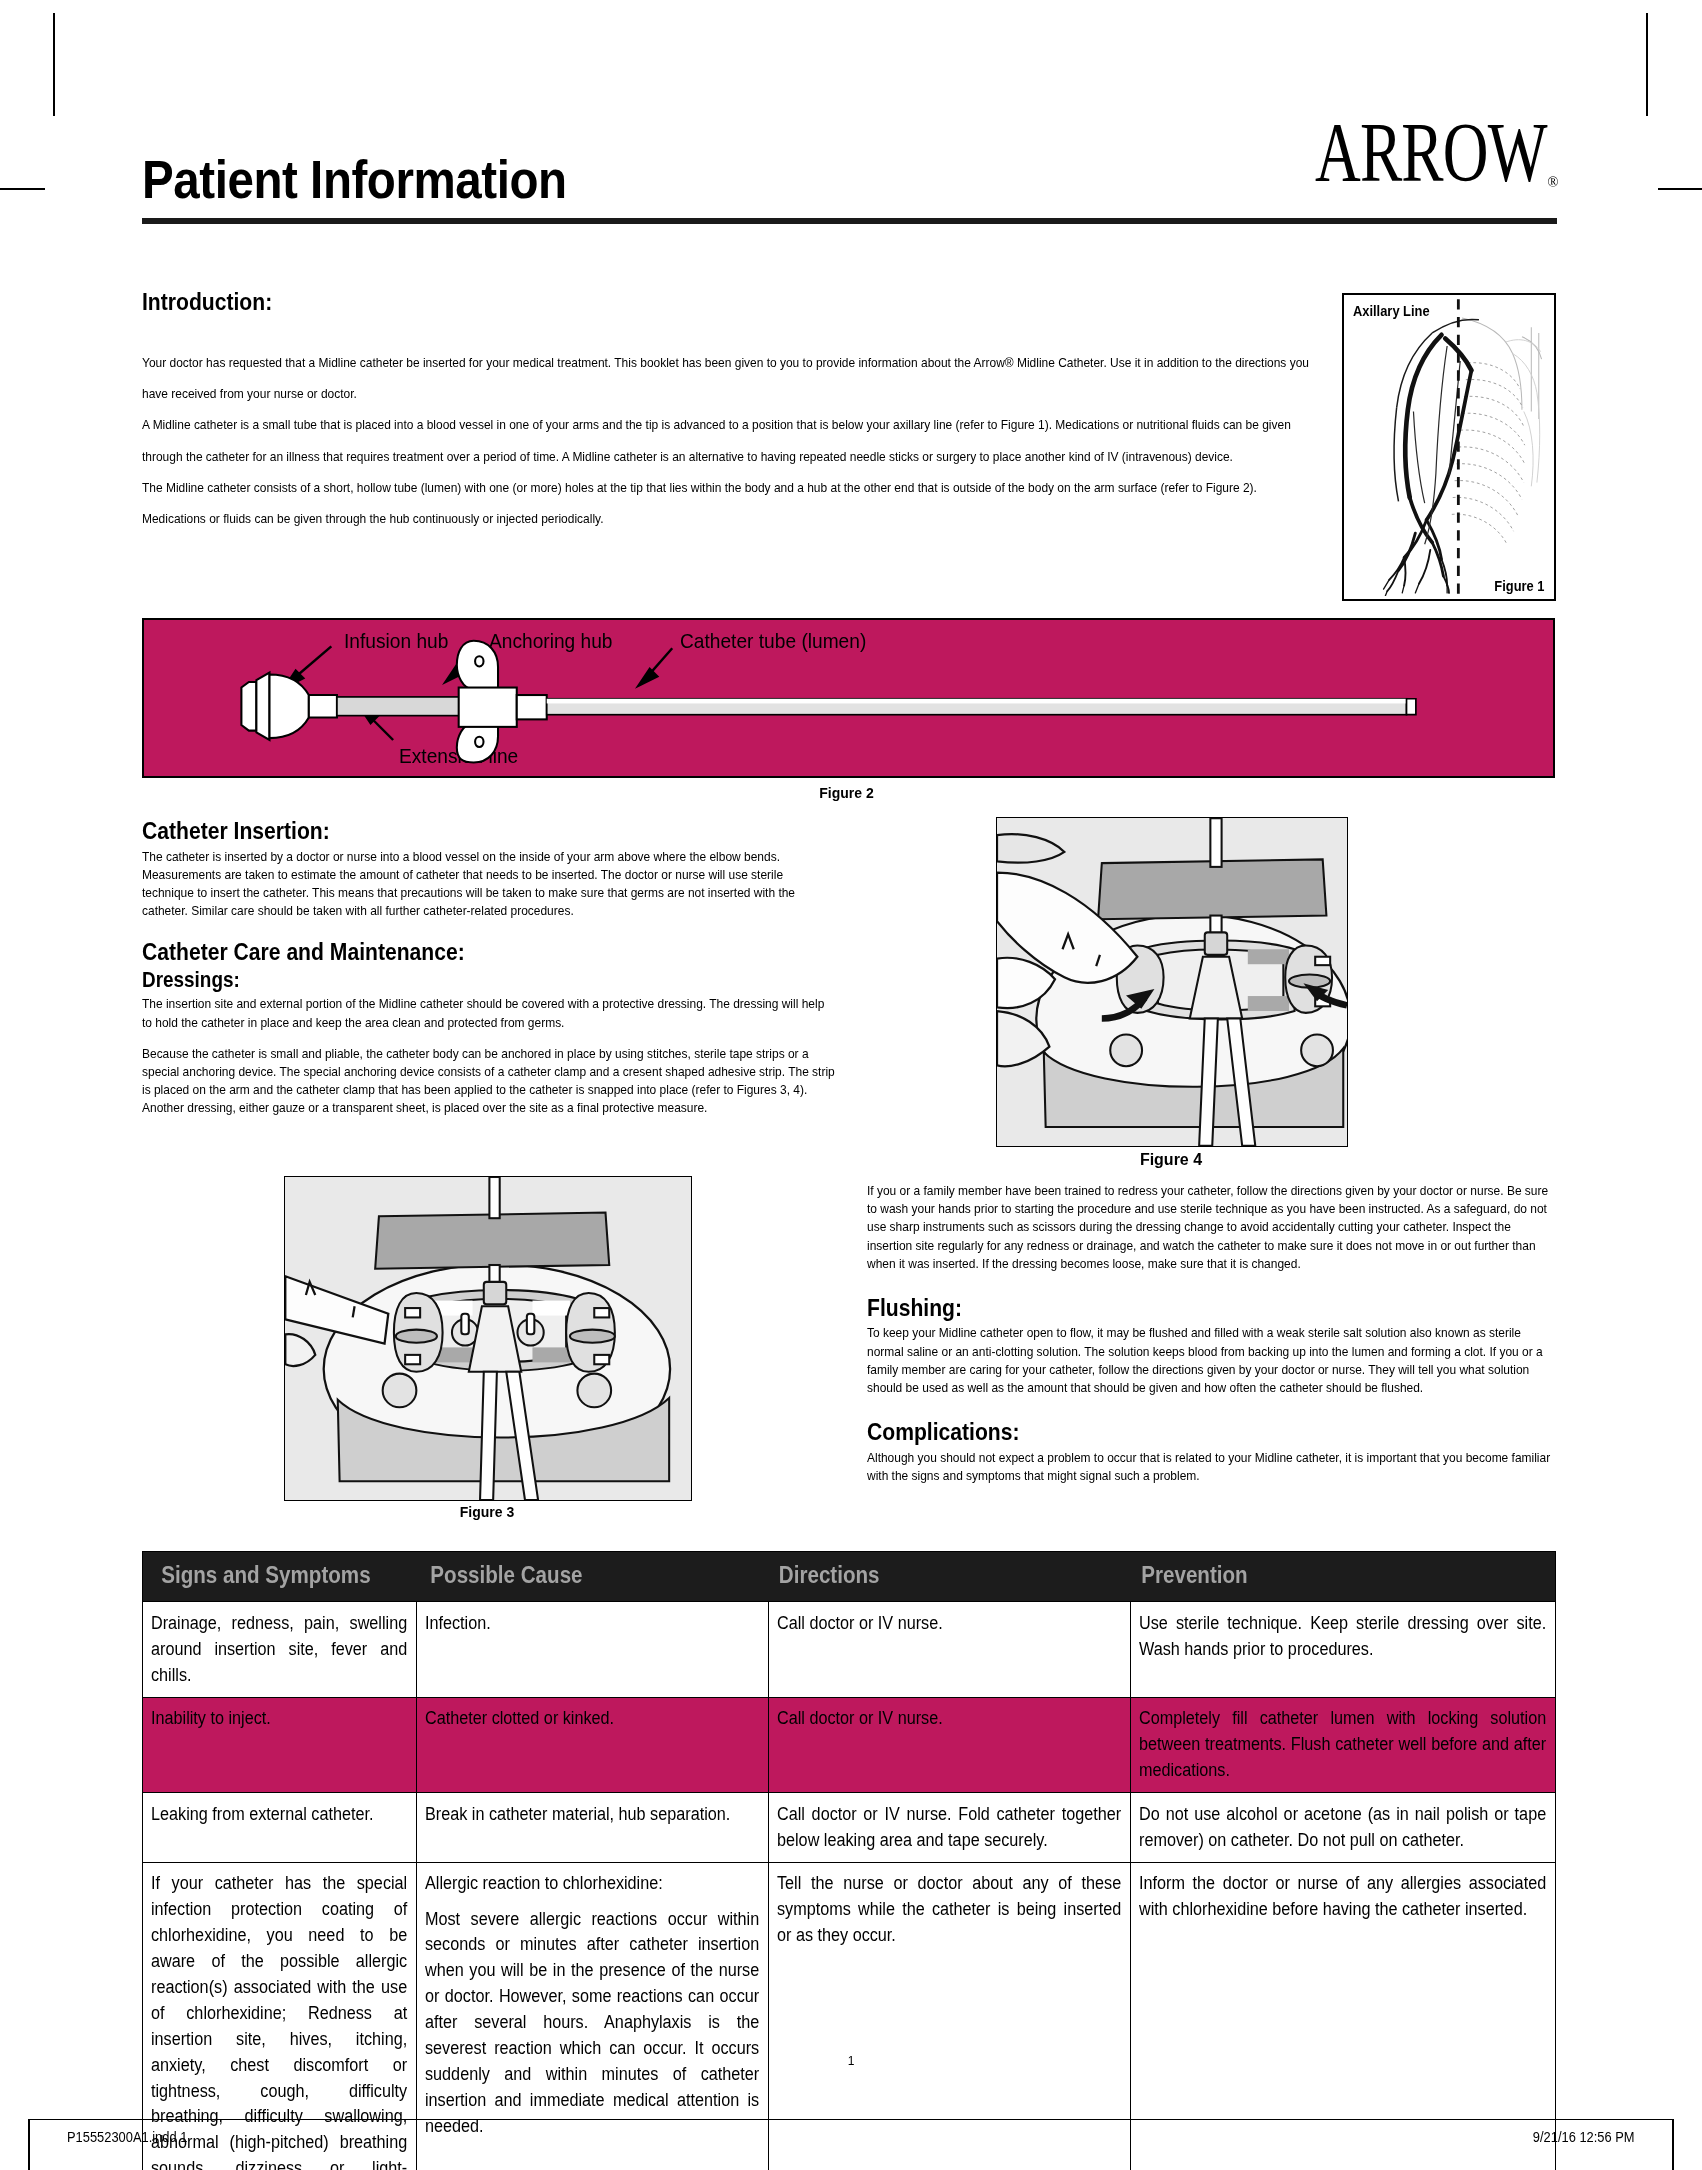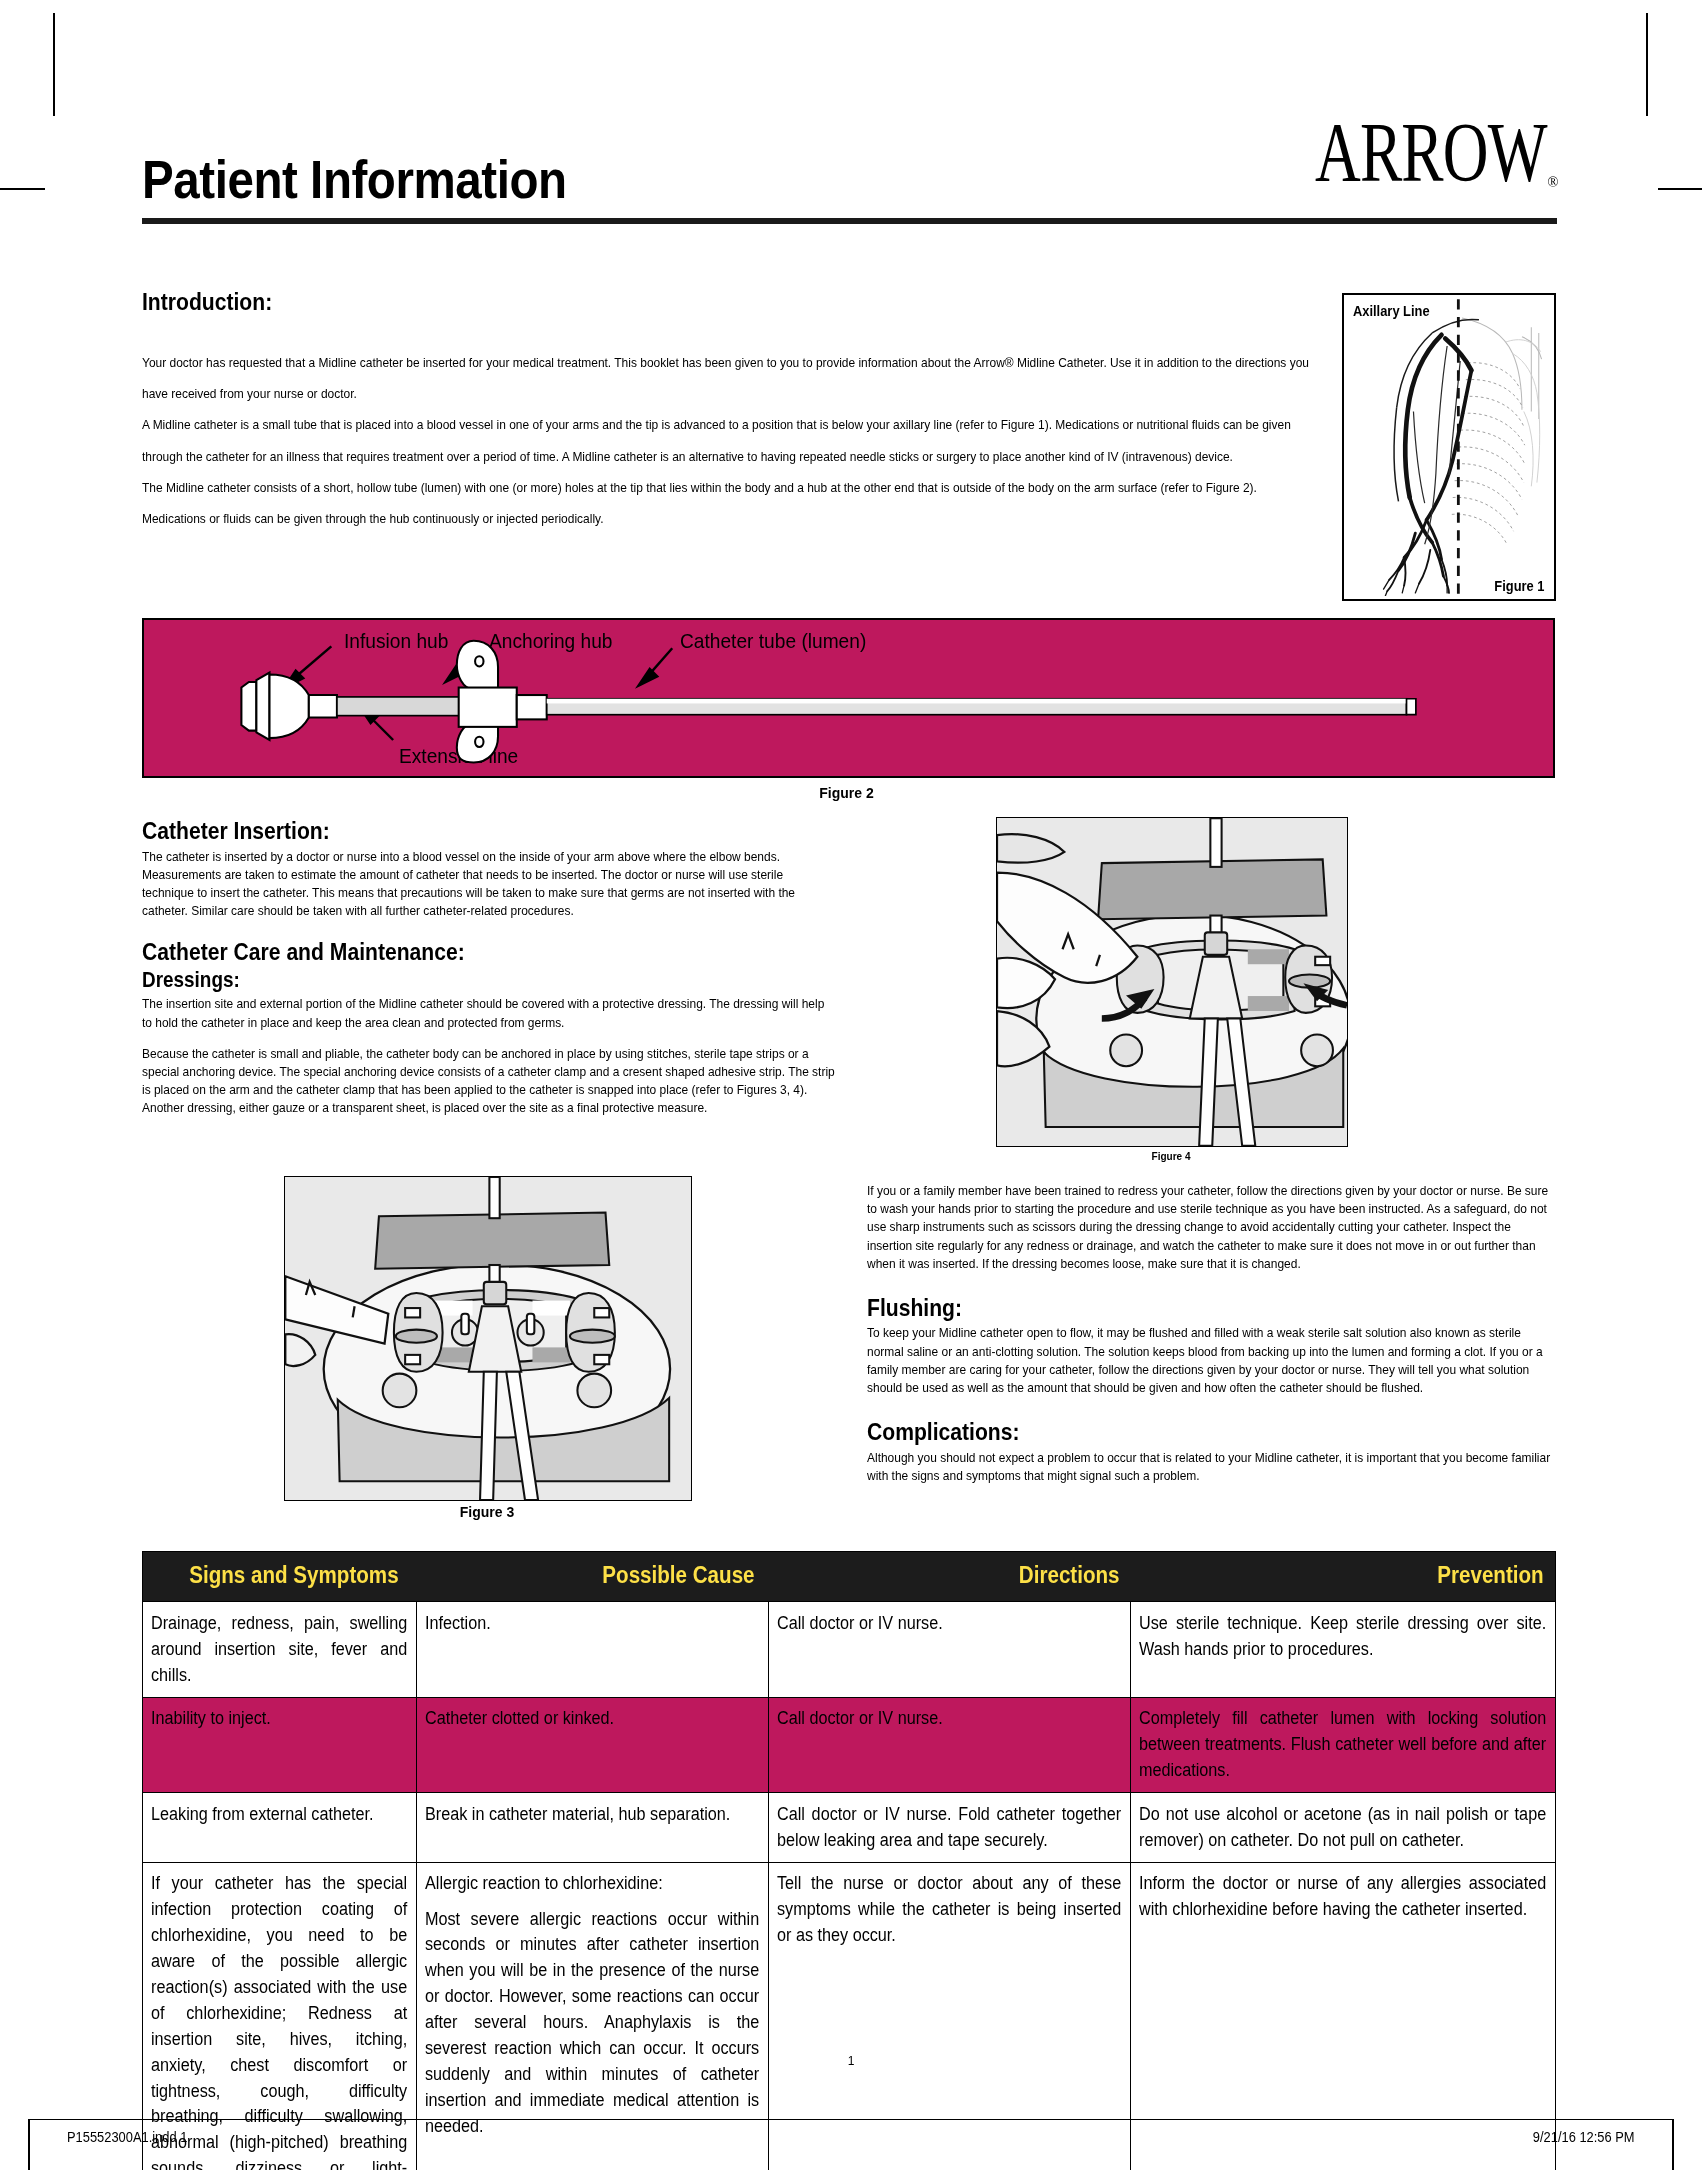--- a/index.html
+++ b/index.html
@@ -194,21 +194,21 @@
     border: 1.9px solid #000;
     background: #e9e9e9;
     overflow: hidden;
   }
   #fig4-caption {
     position: absolute;
     left: 996px;
     top: 1151px;
     width: 350px;
     text-align: center;
-    font-size: 10px;
+    font-size: 16px;
     font-weight: bold;
   }
   
   #fig3-box {
     position: absolute;
     left: 284px;
     top: 1176px;
     width: 406px;
     height: 323px;
     border: 1.9px solid #000;
@@ -230,25 +230,25 @@
     position: absolute;
     left: 142px;
     top: 1551px;
     width: 1413px;
     border-collapse: collapse;
     table-layout: fixed;
     border: 1.9px solid #000;
   }
   #comp-table th {
     background: #1c1c1c;
-    color: #fde047;
+    color: #a3a3a3;
     font-size: 23.4px;
     font-weight: bold;
     padding: 10.3px 3.7px 12px 3.7px;
-    text-align: right;
+    text-align: left;
     border: none;
   }
   #comp-table th span {
     display: inline-block;
     transform: scaleX(0.88);
   }
   #comp-table td {
     border: 1.9px solid #000;
     font-size: 18px;
     line-height: 1.44;

